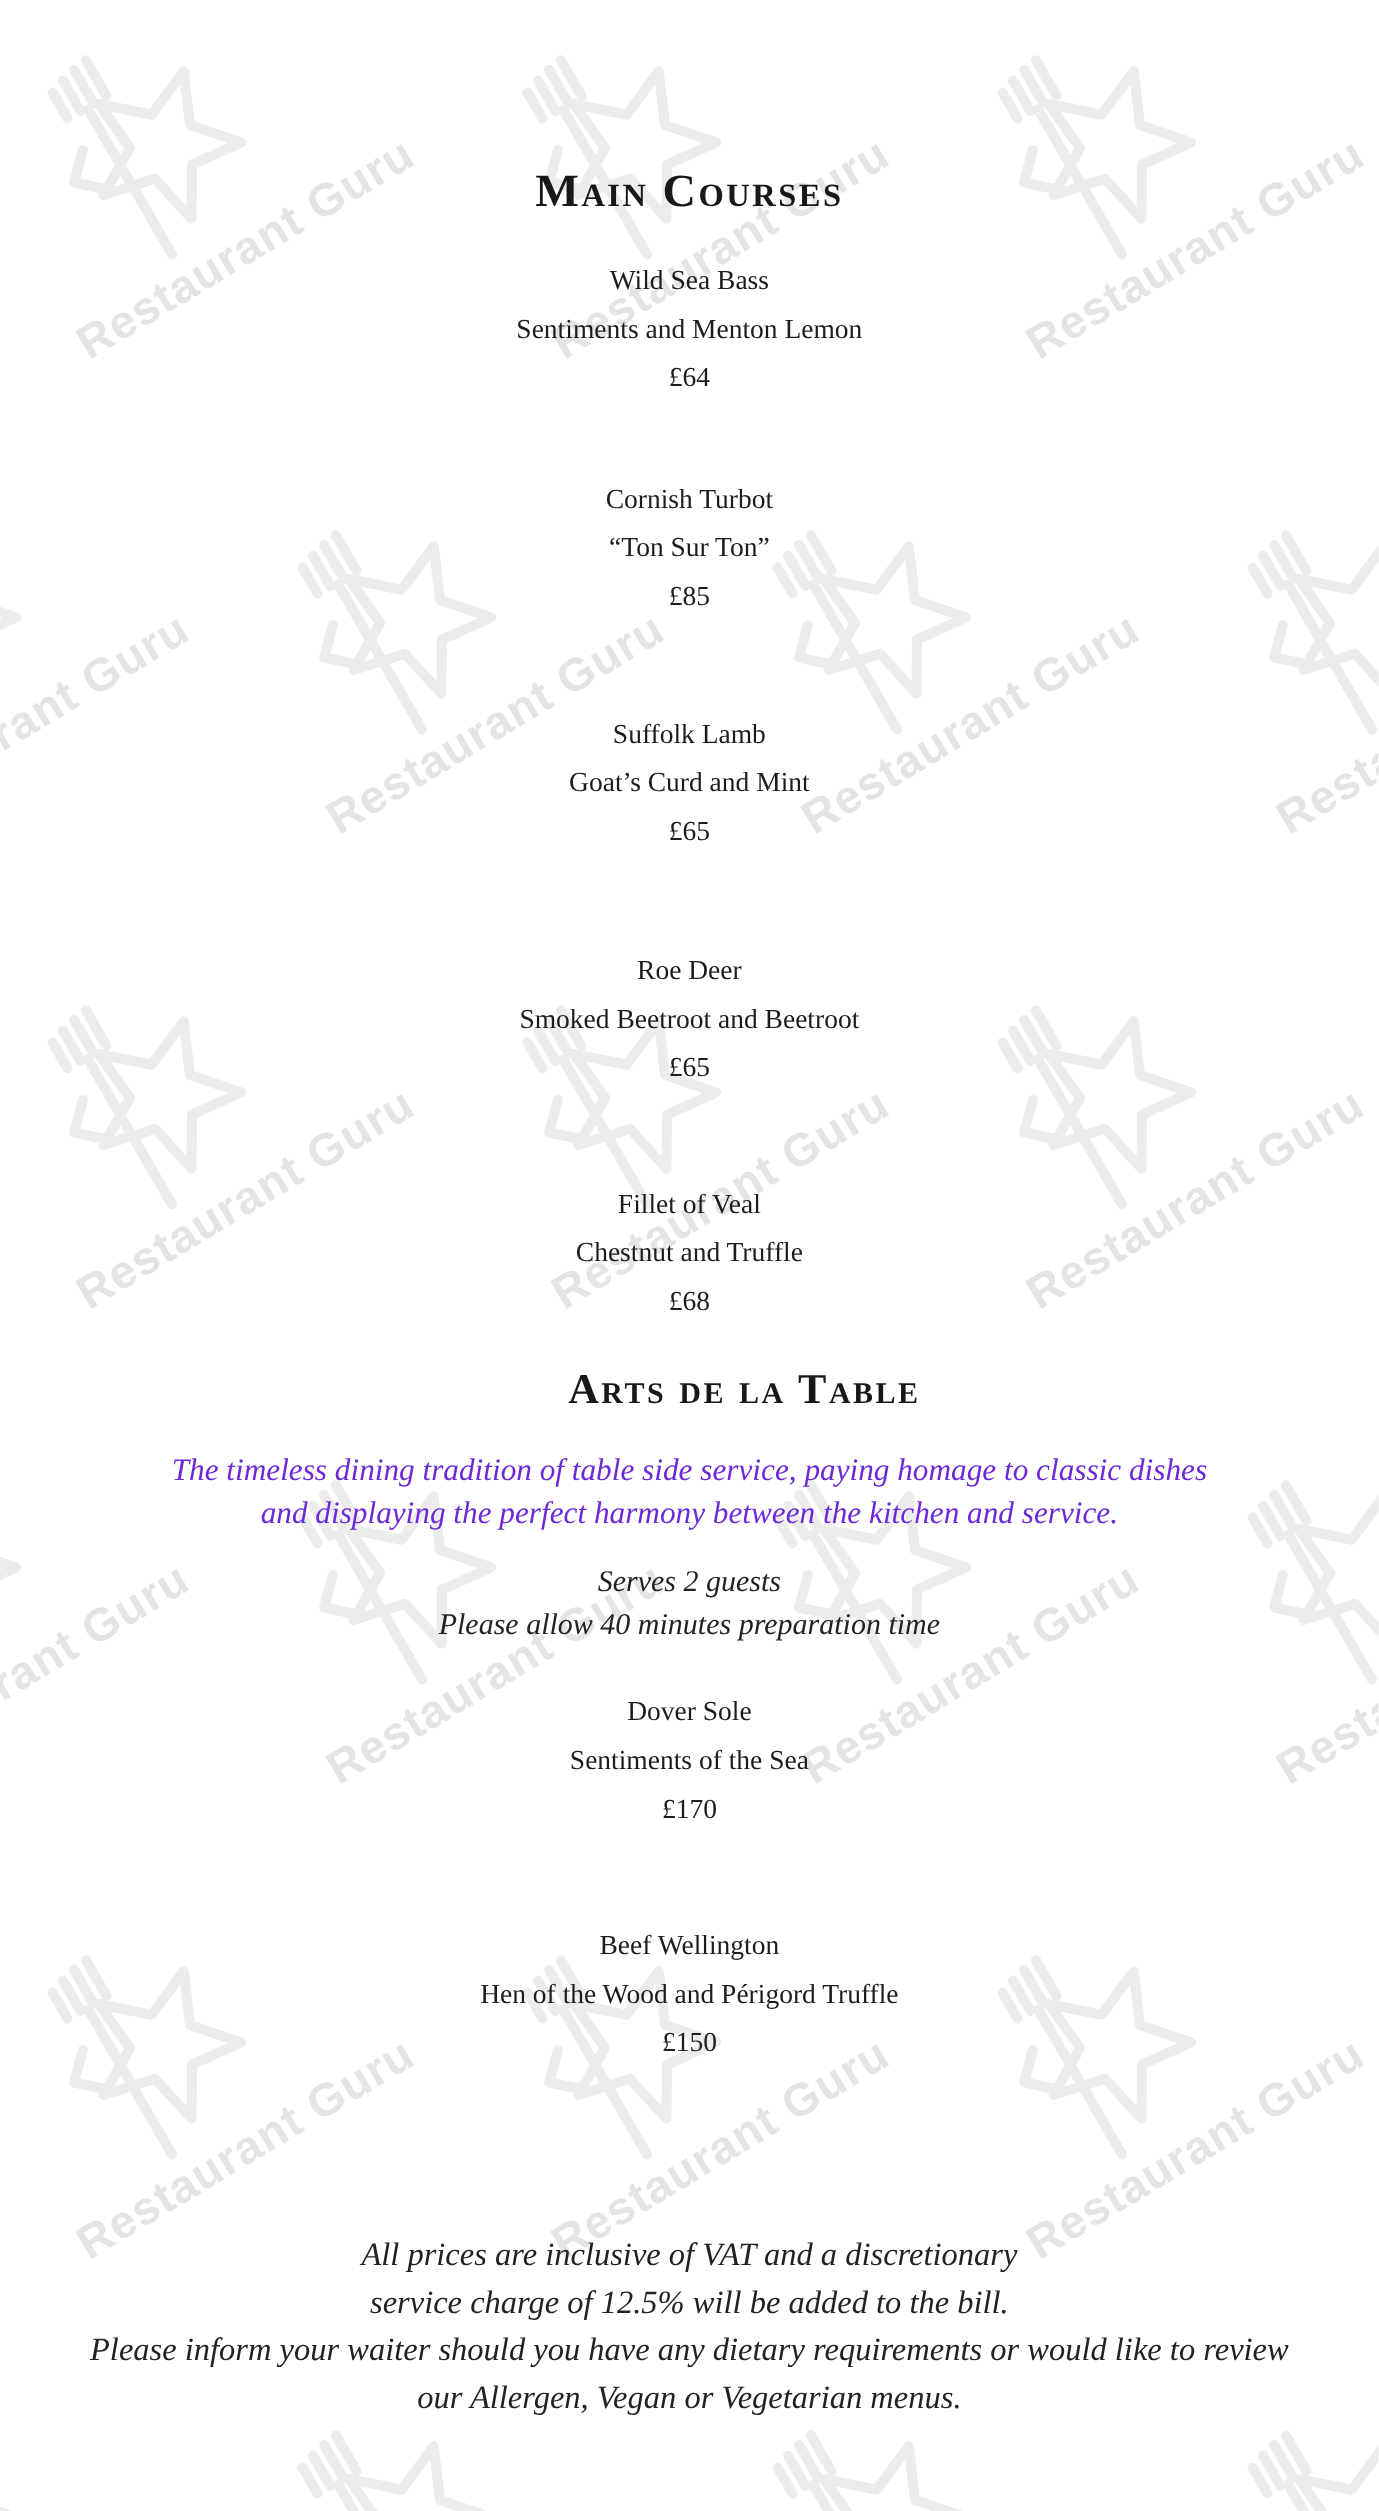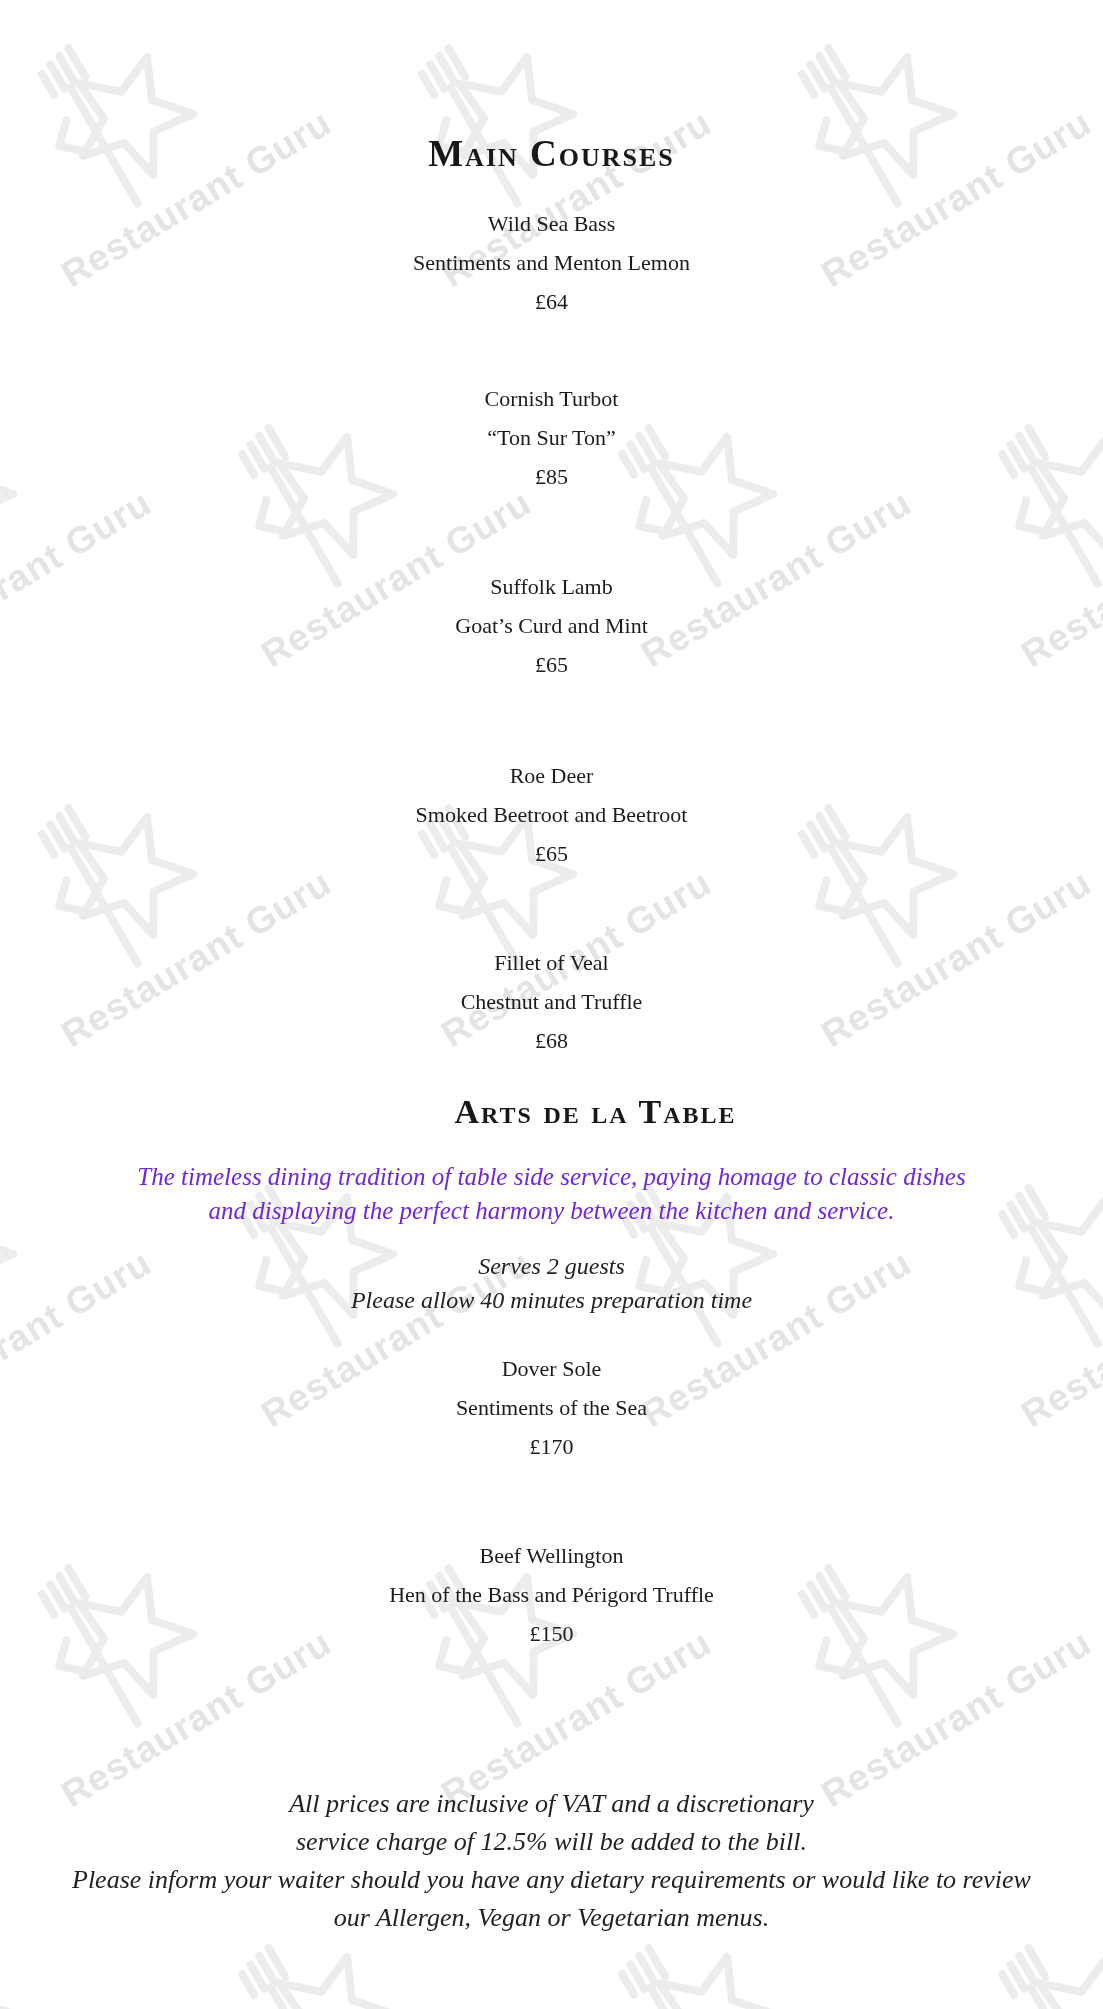--- a/index.html
+++ b/index.html
@@ -428,21 +428,21 @@
     </div>
 
     <div class="block item" style="top:1349px">
       <div>Dover Sole</div>
       <div>Sentiments of the Sea</div>
       <div>£170</div>
     </div>
 
     <div class="block item" style="top:1536px">
       <div>Beef Wellington</div>
-      <div>Hen of the Bass and Périgord Truffle</div>
+      <div>Hen of the Wood and Périgord Truffle</div>
       <div>£150</div>
     </div>
 
     <div class="block footer" style="top:1785px">
       <div>All prices are inclusive of VAT and a discretionary</div>
       <div>service charge of 12.5% will be added to the bill.</div>
       <div>Please inform your waiter should you have any dietary requirements or would like to review</div>
       <div>our Allergen, Vegan or Vegetarian menus.</div>
     </div>
 

